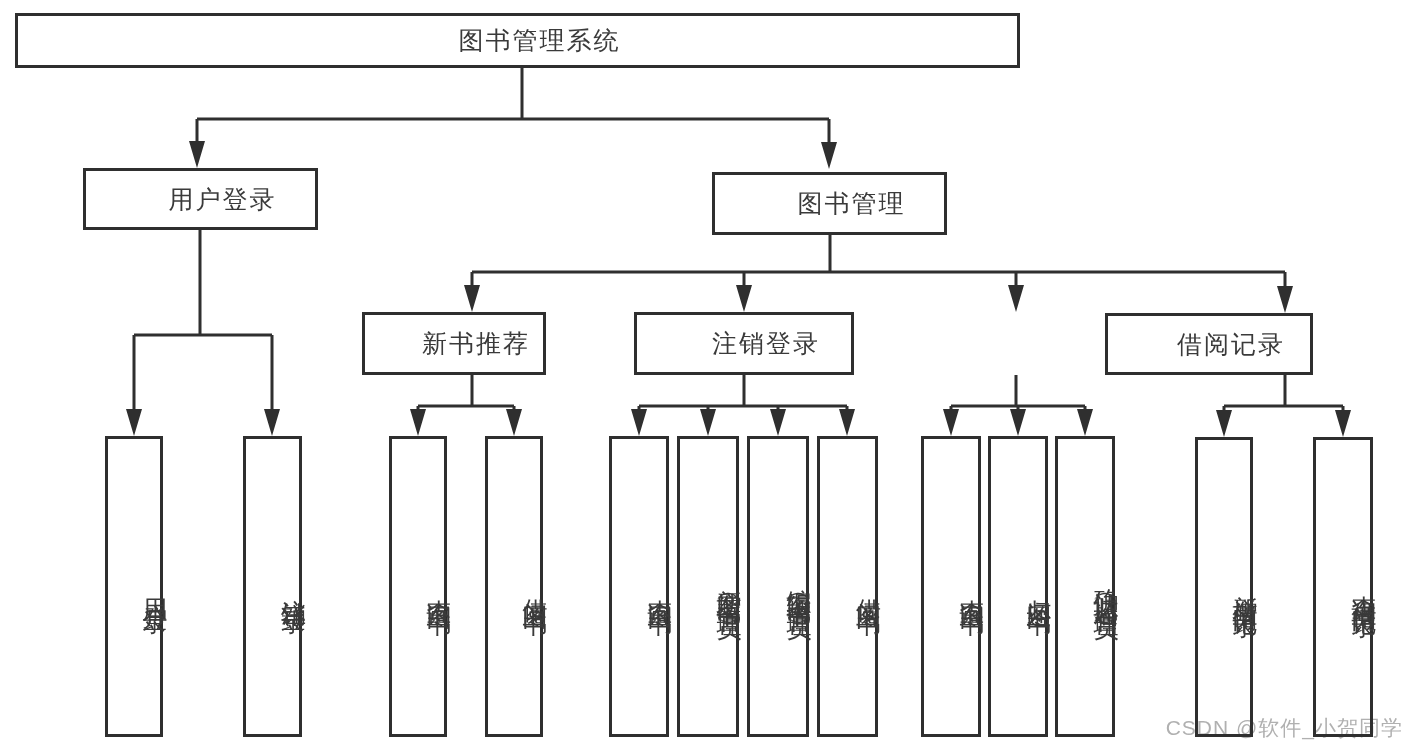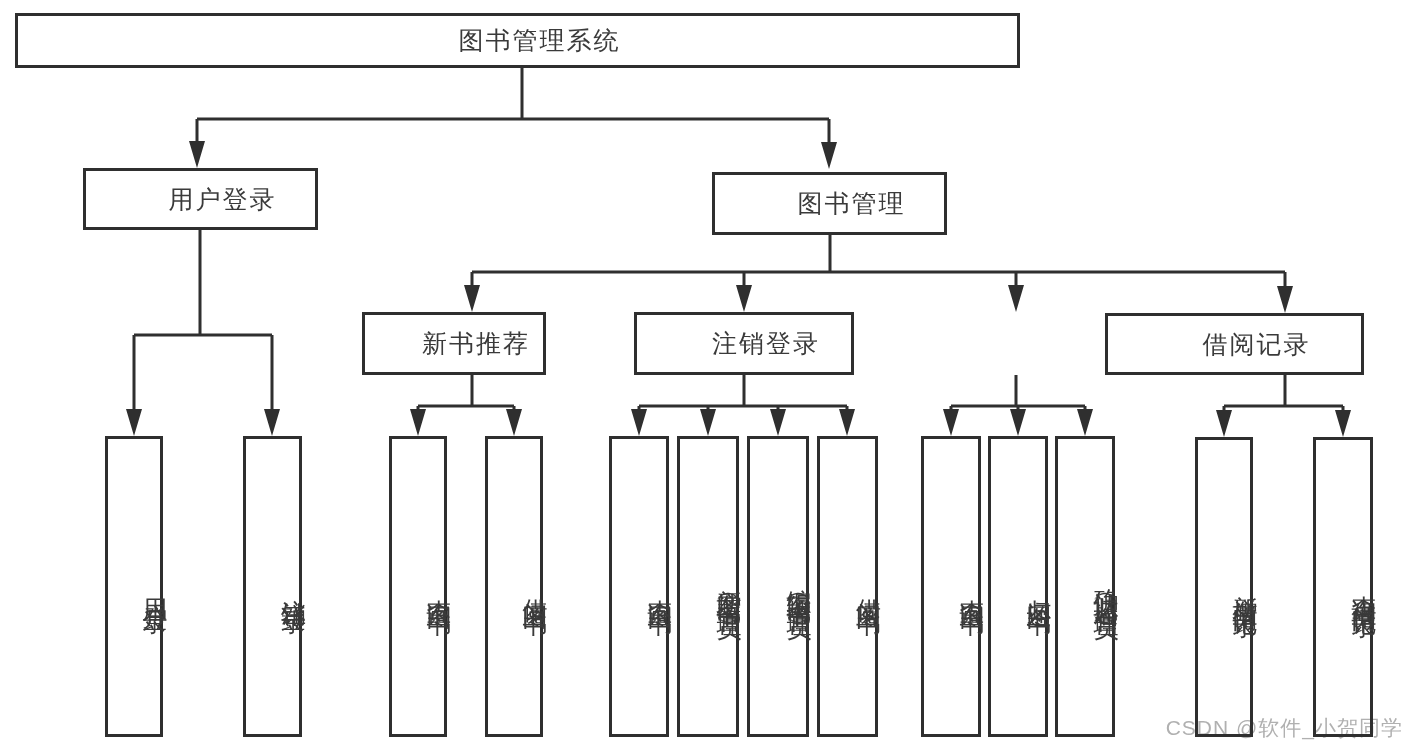--- a/index.html
+++ b/index.html
@@ -40,21 +40,21 @@
     letter-spacing: 4px;
     font-size: 25px;
   }
   
   #root-box    { left: 15px;   top: 13px;  width: 1005px; height: 55px; }
   #login-box   { left: 83px;   top: 168px; width: 235px;  height: 62px; }
   #mgmt-box    { left: 712px;  top: 172px; width: 235px;  height: 63px; }
   #newbook-box { left: 362px;  top: 312px; width: 184px;  height: 63px; }
   #borrow-box  { left: 634px;  top: 312px; width: 220px;  height: 63px; }
   #current-box { left: 906px;  top: 312px; width: 220px;  height: 63px; }
-  #records-box { left: 1105px; top: 313px; width: 259px;  height: 62px; }
+  #records-box { left: 1105px; top: 313px; width: 208px;  height: 62px; }
   #leaf-1  { left: 105px;  top: 436px; width: 58px; height: 301px; }
   #leaf-2  { left: 243px;  top: 436px; width: 59px; height: 301px; }
   #leaf-3  { left: 389px;  top: 436px; width: 58px; height: 301px; }
   #leaf-4  { left: 485px;  top: 436px; width: 58px; height: 301px; }
   #leaf-5  { left: 609px;  top: 436px; width: 60px; height: 301px; }
   #leaf-6  { left: 677px;  top: 436px; width: 62px; height: 301px; }
   #leaf-7  { left: 747px;  top: 436px; width: 62px; height: 301px; }
   #leaf-8  { left: 817px;  top: 436px; width: 61px; height: 301px; }
   #leaf-9  { left: 921px;  top: 436px; width: 60px; height: 301px; }
   #leaf-10 { left: 988px;  top: 436px; width: 60px; height: 301px; }

